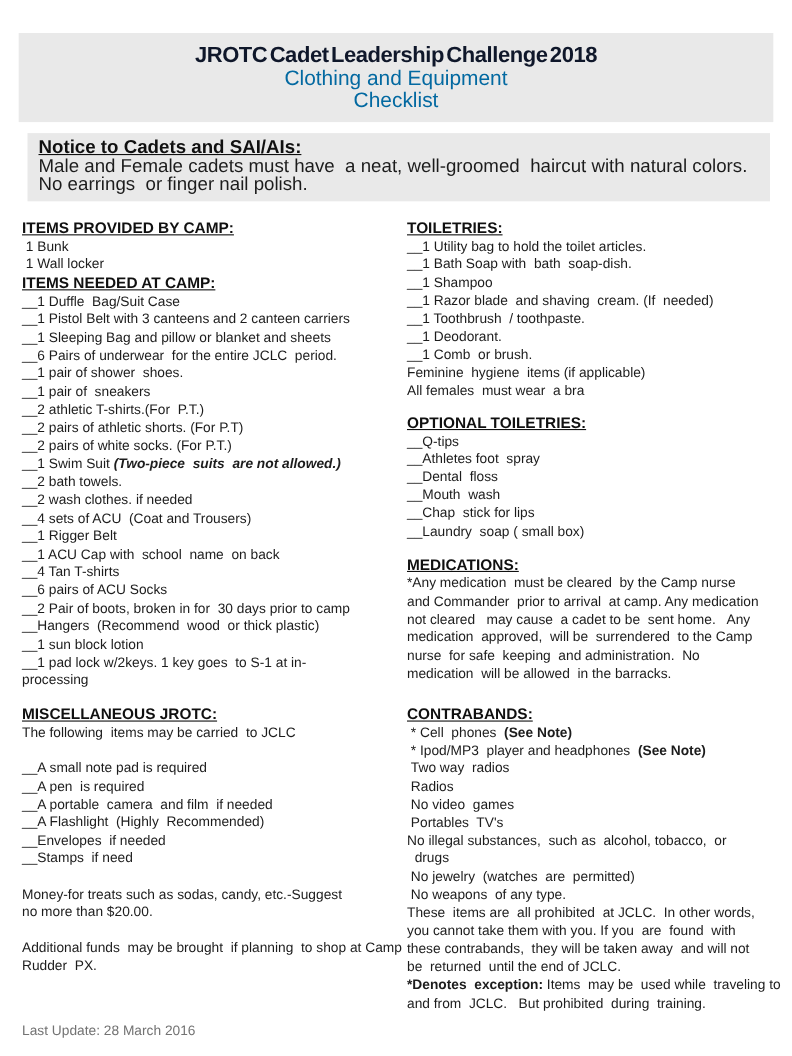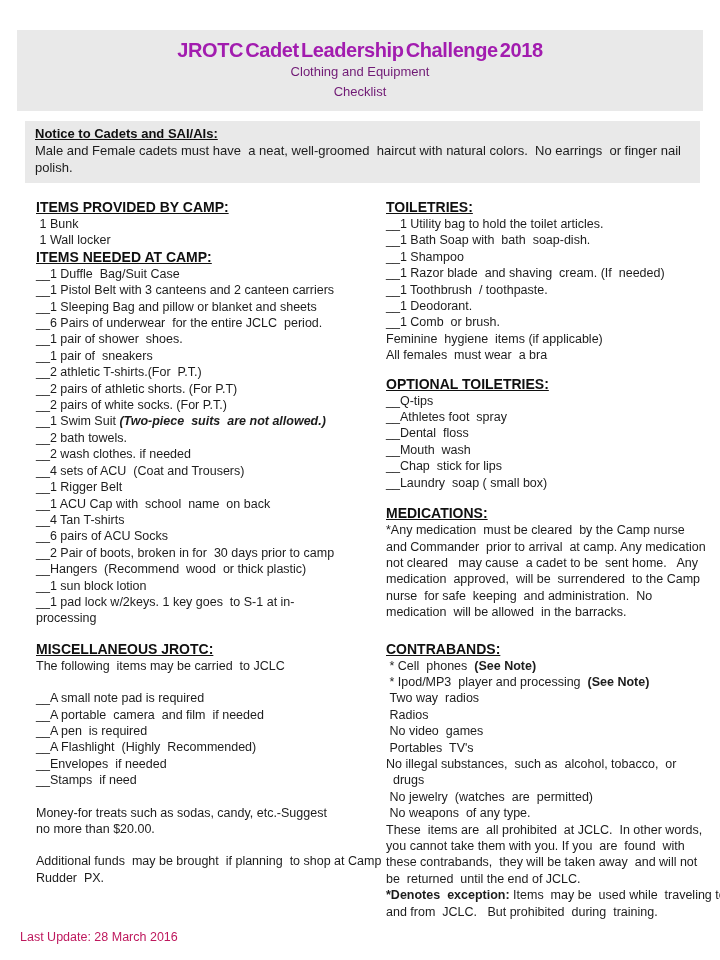--- a/index.html
+++ b/index.html
@@ -8,46 +8,46 @@
     width: 720px; height: 960px; position: relative; overflow: hidden;
     background: #ffffff; color: #222;
     font-family: "Liberation Sans", "DejaVu Sans", sans-serif;
   }
   .title-band {
     margin: 30px 17px 0 17px; background: #e9e9e9;
     text-align: center; padding: 8px 10px 9px 10px;
   }
   .title-main {
     font-size: 20px; font-weight: 700; line-height: 24px;
-    letter-spacing: -0.4px; word-spacing: -3px; color: #a21caf;
+    letter-spacing: -0.4px; word-spacing: -3px; color: #0f172a;
   }
-  .title-sub { font-size: 13px; line-height: 20px; color: #701a75; }
+  .title-sub { font-size: 19px; line-height: 20px; color: #0369a1; }
   .notice {
     margin: 10px 20px 0 25px; background: #e9e9e9;
-    padding: 4px 10px 7px 10px; font-size: 13px; line-height: 17px; color: #1c1c1c;
+    padding: 4px 10px 7px 10px; font-size: 17px; line-height: 17px; color: #1c1c1c;
   }
   .notice .heading { font-weight: 700; text-decoration: underline; color: #101010; }
   .notice .body { white-space: pre-wrap; }
-  .columns { display: flex; margin-top: 16px; padding-left: 36px; }
+  .columns { display: flex; margin-top: 16px; padding-left: 20px; }
   .col-left { width: 350px; flex: none; }
   .col-right { width: 350px; flex: none; }
   .sec-heading {
     font-size: 14px; font-weight: 700; text-decoration: underline;
     line-height: 17px; color: #101010;
   }
   .line { font-size: 12.5px; line-height: 16.4px; white-space: pre-wrap; color: #1c1c1c; }
   .em-bold-italic { font-weight: 700; font-style: italic; }
   .bold { font-weight: 700; }
   .gap-12 { margin-top: 12px; }
   .gap-14 { margin-top: 14px; }
   .gap-16 { margin-top: 16px; }
   .gap-20 { margin-top: 20px; }
   .footer {
     position: absolute; left: 20px; top: 930px;
-    font-size: 12.5px; color: #be185d;
+    font-size: 12.5px; color: #737373;
   }
 </style>
 </head>
 <body>
 
 <div class="page">
 
   <div class="title-band">
     <div class="title-main">JROTC Cadet Leadership Challenge 2018</div>
     <div class="title-sub">Clothing and Equipment</div>
@@ -92,22 +92,22 @@
         <div class="line">__Hangers  (Recommend  wood  or thick plastic)</div>
         <div class="line">__1 sun block lotion</div>
         <div class="line">__1 pad lock w/2keys. 1 key goes  to S-1 at in-
 processing</div>
       </div>
 
       <div>
         <div class="sec-heading gap-14">MISCELLANEOUS  JROTC:</div>
         <div class="line">The following  items may be carried  to JCLC</div>
         <div class="line gap-16">__A small note pad is required</div>
+        <div class="line">__A pen  is required</div>
         <div class="line">__A portable  camera  and film  if needed</div>
-        <div class="line">__A pen  is required</div>
         <div class="line">__A Flashlight  (Highly  Recommended)</div>
         <div class="line">__Envelopes  if needed</div>
         <div class="line">__Stamps  if need</div>
         <div class="line gap-16">Money-for treats such as sodas, candy, etc.-Suggest
 no more than $20.00.</div>
         <div class="line gap-16">Additional funds  may be brought  if planning  to shop at Camp Rudder  PX.</div>
       </div>
 
     </div>
 
@@ -142,21 +142,21 @@
 and Commander  prior to arrival  at camp. Any medication
 not cleared   may cause  a cadet to be  sent home.   Any
 medication  approved,  will be  surrendered  to the Camp
 nurse  for safe  keeping  and administration.  No
 medication  will be allowed  in the barracks.</div>
       </div>
 
       <div>
         <div class="sec-heading gap-20">CONTRABANDS:</div>
         <div class="line"><span> * Cell  phones  </span><span class="bold">(See Note)</span></div>
-        <div class="line"><span> * Ipod/MP3  player and processing  </span><span class="bold">(See Note)</span></div>
+        <div class="line"><span> * Ipod/MP3  player and headphones  </span><span class="bold">(See Note)</span></div>
         <div class="line"> Two way  radios</div>
         <div class="line"> Radios</div>
         <div class="line"> No video  games</div>
         <div class="line"> Portables  TV's</div>
         <div class="line">No illegal substances,  such as  alcohol, tobacco,  or
   drugs</div>
         <div class="line"> No jewelry  (watches  are  permitted)</div>
         <div class="line"> No weapons  of any type.</div>
         <div class="line">These  items are  all prohibited  at JCLC.  In other words,
 you cannot take them with you. If you  are  found  with

